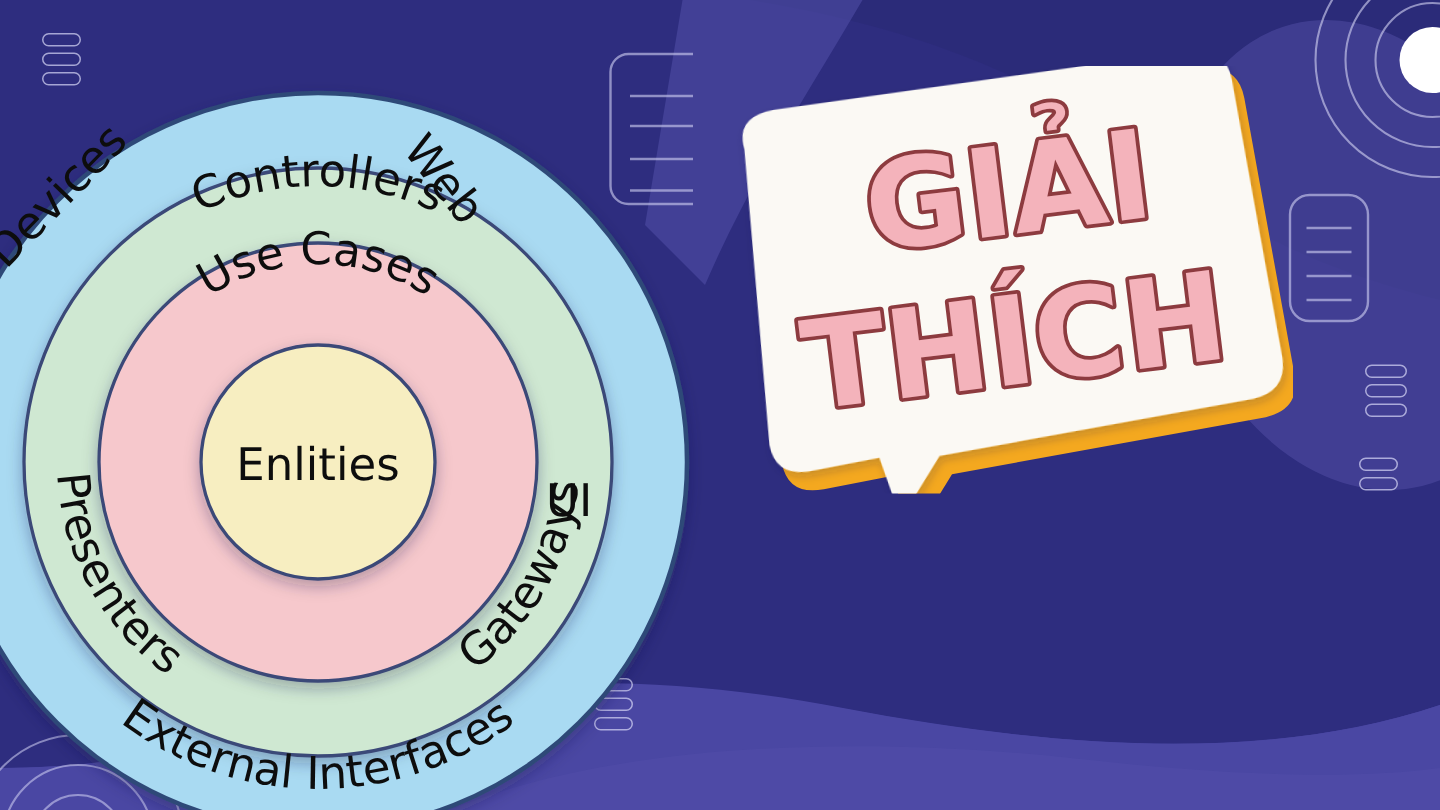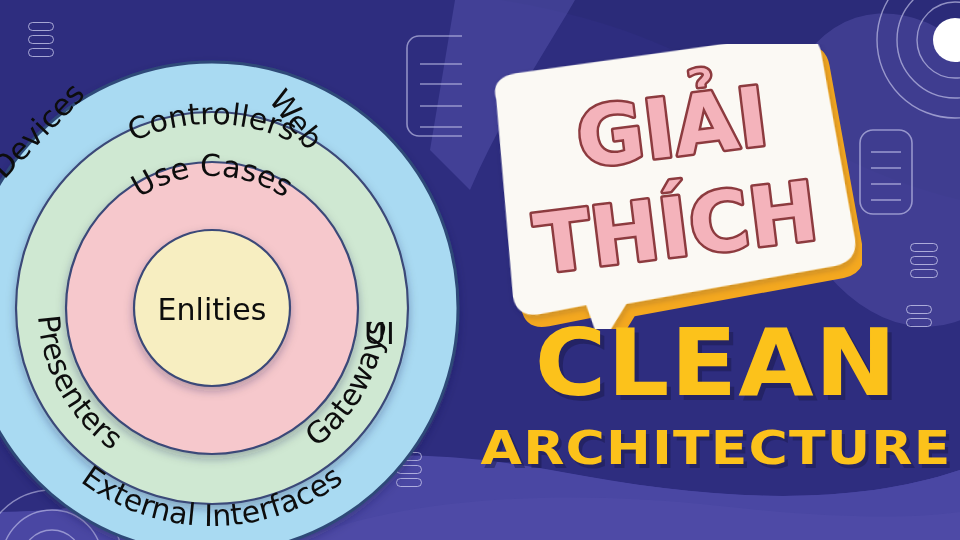--- a/index.html
+++ b/index.html
@@ -224,18 +224,14 @@
       <g transform="rotate(-7 186 90)">
         <text x="186" y="112" text-anchor="middle" font-family="DejaVu Sans, sans-serif" font-size="82" font-weight="700" fill="#f4b3bb" stroke="#8d3b3f" stroke-width="5" paint-order="stroke" stroke-linejoin="round">GIẢI</text>
       </g>
 
       <g transform="rotate(-7 190 190)">
         <text x="190" y="212" text-anchor="middle" font-family="DejaVu Sans, sans-serif" font-size="82" font-weight="700" fill="#f4b3bb" stroke="#8d3b3f" stroke-width="5" paint-order="stroke" stroke-linejoin="round">THÍCH</text>
       </g>
     </svg>
   </div>
 
-  <div class="title-wrap">
-    <div class="tt clean">CLEAN</div>
-    <div class="tt arch">ARCHITECTURE</div>
-  </div>
 
 </div>
 
 </body></html>

